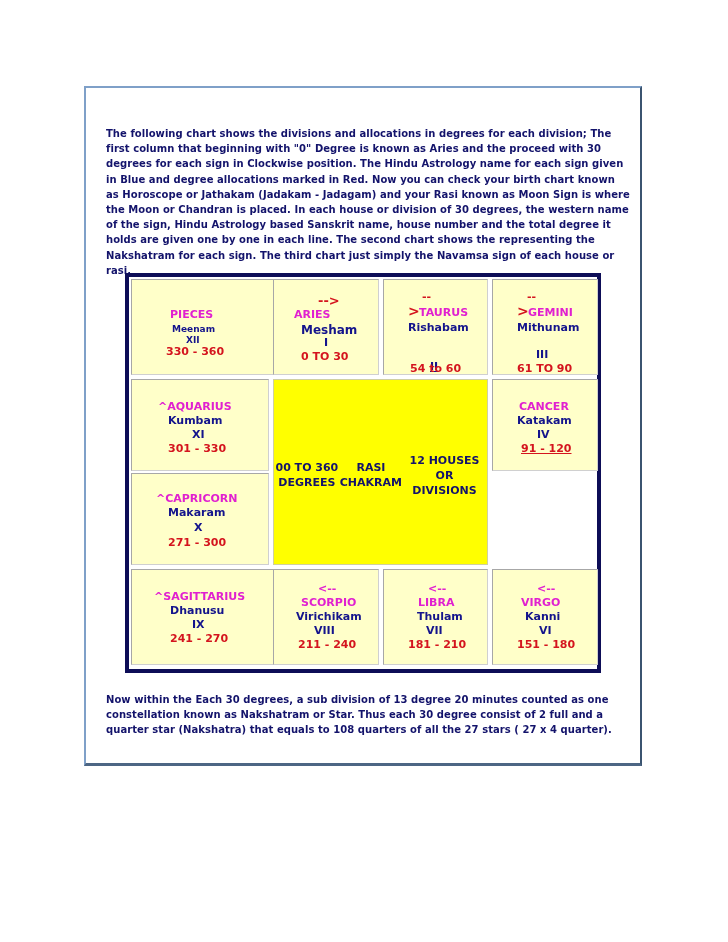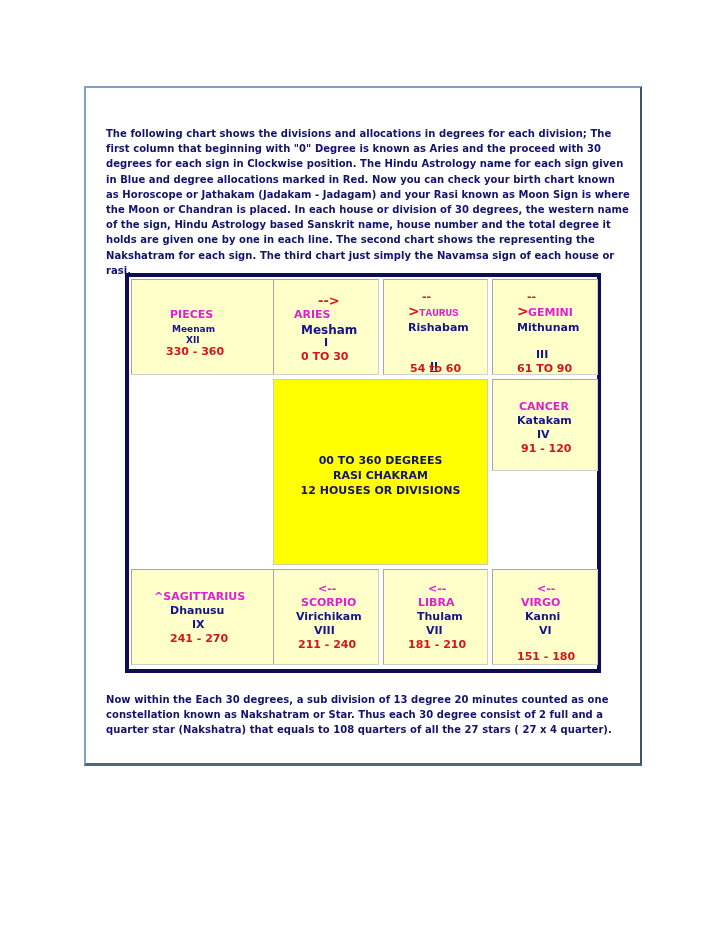--- a/index.html
+++ b/index.html
@@ -27,21 +27,21 @@
     }
     .cell {
       position: absolute; background: #ffffc9;
       border-left: 1px solid #a7a7a7; border-top: 1px solid #a7a7a7;
       border-right: 1px solid #d0d0d0; border-bottom: 1px solid #d0d0d0;
       box-sizing: border-box; font-weight: bold; font-size: 11px; line-height: 14px;
     }
     .center {
       position: absolute; background: #ffff00; box-sizing: border-box;
       border: 1px solid #d0d0a0;
-      display: flex; flex-direction: column; align-items: center; justify-content: center;
+      display: flex; flex-direction: row; align-items: center; justify-content: center;
       color: #13136b; font-weight: bold; font-size: 11px; line-height: 15px; text-align: center;
       padding-top: 6px;
     }
     .ln { position: absolute; white-space: nowrap; }
     .mag { color: #e020d0; }
     .blu { color: #14148c; }
     .red { color: #d4141e; }
     .sm { font-size: 9px; }
   </style>
 </head>
@@ -61,46 +61,58 @@
     <div class="cell" style="left:144px;top:2px;width:106px;height:96px;">
       <span class="ln red" style="left:44px;top:14px;font-size:13px;">--&gt;</span>
       <span class="ln mag" style="left:20px;top:28px;">ARIES</span>
       <span class="ln blu" style="left:27px;top:43px;font-size:12px;">Mesham</span>
       <span class="ln blu" style="left:50px;top:56px;">I</span>
       <span class="ln red" style="left:27px;top:70px;">0 TO 30</span>
     </div>
     <div class="cell" style="left:254px;top:2px;width:105px;height:96px;">
       <span class="ln red" style="left:38px;top:10px;">--</span>
       <span class="ln red" style="left:24px;top:24px;font-size:14px;">&gt;</span>
-      <span class="ln mag" style="left:35px;top:26px;font-family:Liberation Mono, monospace;">TAURUS</span>
+      <span class="ln mag" style="left:35px;top:26px;">TAURUS</span>
       <span class="ln blu" style="left:24px;top:41px;">Rishabam</span>
       <span class="ln blu" style="left:46px;top:80px;text-decoration:underline;">II</span>
       <span class="ln red" style="left:26px;top:82px;">54 to 60</span>
     </div>
     <div class="cell" style="left:363px;top:2px;width:106px;height:96px;">
       <span class="ln red" style="left:34px;top:10px;">--</span>
       <span class="ln red" style="left:24px;top:24px;font-size:14px;">&gt;</span>
       <span class="ln mag" style="left:35px;top:26px;">GEMINI</span>
       <span class="ln blu" style="left:24px;top:41px;">Mithunam</span>
       <span class="ln blu" style="left:43px;top:68px;">III</span>
       <span class="ln red" style="left:24px;top:82px;">61 TO 90</span>
     </div>
 
+    <div class="cell" style="left:2px;top:102px;width:138px;height:92px;">
+      <span class="ln mag" style="left:26px;top:20px;">^AQUARIUS</span>
+      <span class="ln blu" style="left:36px;top:34px;">Kumbam</span>
+      <span class="ln blu" style="left:60px;top:48px;">XI</span>
+      <span class="ln red" style="left:36px;top:62px;">301 - 330</span>
+    </div>
     <div class="center" style="left:144px;top:102px;width:215px;height:186px;">
       <div>00 TO 360 DEGREES</div>
       <div>RASI CHAKRAM</div>
       <div>12 HOUSES OR DIVISIONS</div>
     </div>
     <div class="cell" style="left:363px;top:102px;width:106px;height:92px;">
       <span class="ln mag" style="left:26px;top:20px;">CANCER</span>
       <span class="ln blu" style="left:24px;top:34px;">Katakam</span>
       <span class="ln blu" style="left:44px;top:48px;">IV</span>
-      <span class="ln red" style="left:28px;top:62px;">91 - 120</span>
+      <span class="ln red" style="left:28px;top:62px;text-decoration:underline;">91 - 120</span>
     </div>
 
+    <div class="cell" style="left:2px;top:196px;width:138px;height:92px;">
+      <span class="ln mag" style="left:24px;top:18px;">^CAPRICORN</span>
+      <span class="ln blu" style="left:36px;top:32px;">Makaram</span>
+      <span class="ln blu" style="left:62px;top:47px;">X</span>
+      <span class="ln red" style="left:36px;top:62px;">271 - 300</span>
+    </div>
 
     <div class="cell" style="left:2px;top:292px;width:152px;height:96px;">
       <span class="ln mag" style="left:22px;top:20px;">^SAGITTARIUS</span>
       <span class="ln blu" style="left:38px;top:34px;">Dhanusu</span>
       <span class="ln blu" style="left:60px;top:48px;">IX</span>
       <span class="ln red" style="left:38px;top:62px;">241 - 270</span>
     </div>
     <div class="cell" style="left:144px;top:292px;width:106px;height:96px;">
       <span class="ln mag" style="left:44px;top:12px;">&lt;--</span>
       <span class="ln mag" style="left:27px;top:26px;">SCORPIO</span>
@@ -113,18 +125,18 @@
       <span class="ln mag" style="left:34px;top:26px;">LIBRA</span>
       <span class="ln blu" style="left:26px;top:40px;margin-left:7px;">Thulam</span>
       <span class="ln blu" style="left:42px;top:54px;">VII</span>
       <span class="ln red" style="left:24px;top:68px;">181 - 210</span>
     </div>
     <div class="cell" style="left:363px;top:292px;width:106px;height:96px;">
       <span class="ln mag" style="left:44px;top:12px;">&lt;--</span>
       <span class="ln mag" style="left:28px;top:26px;">VIRGO</span>
       <span class="ln blu" style="left:32px;top:40px;">Kanni</span>
       <span class="ln blu" style="left:46px;top:54px;">VI</span>
-      <span class="ln red" style="left:24px;top:68px;margin-top:12px;">151 - 180</span>
+      <span class="ln red" style="left:24px;top:68px;">151 - 180</span>
     </div>
   </div>
 
   <div class="para para2">Now within the Each 30 degrees, a sub division of 13 degree 20 minutes counted as one constellation known as Nakshatram or Star. Thus each 30 degree consist of 2 full and a quarter star (Nakshatra) that equals to 108 quarters of all the 27 stars ( 27 x 4 quarter).</div>
 </div>
 
 </body></html>

